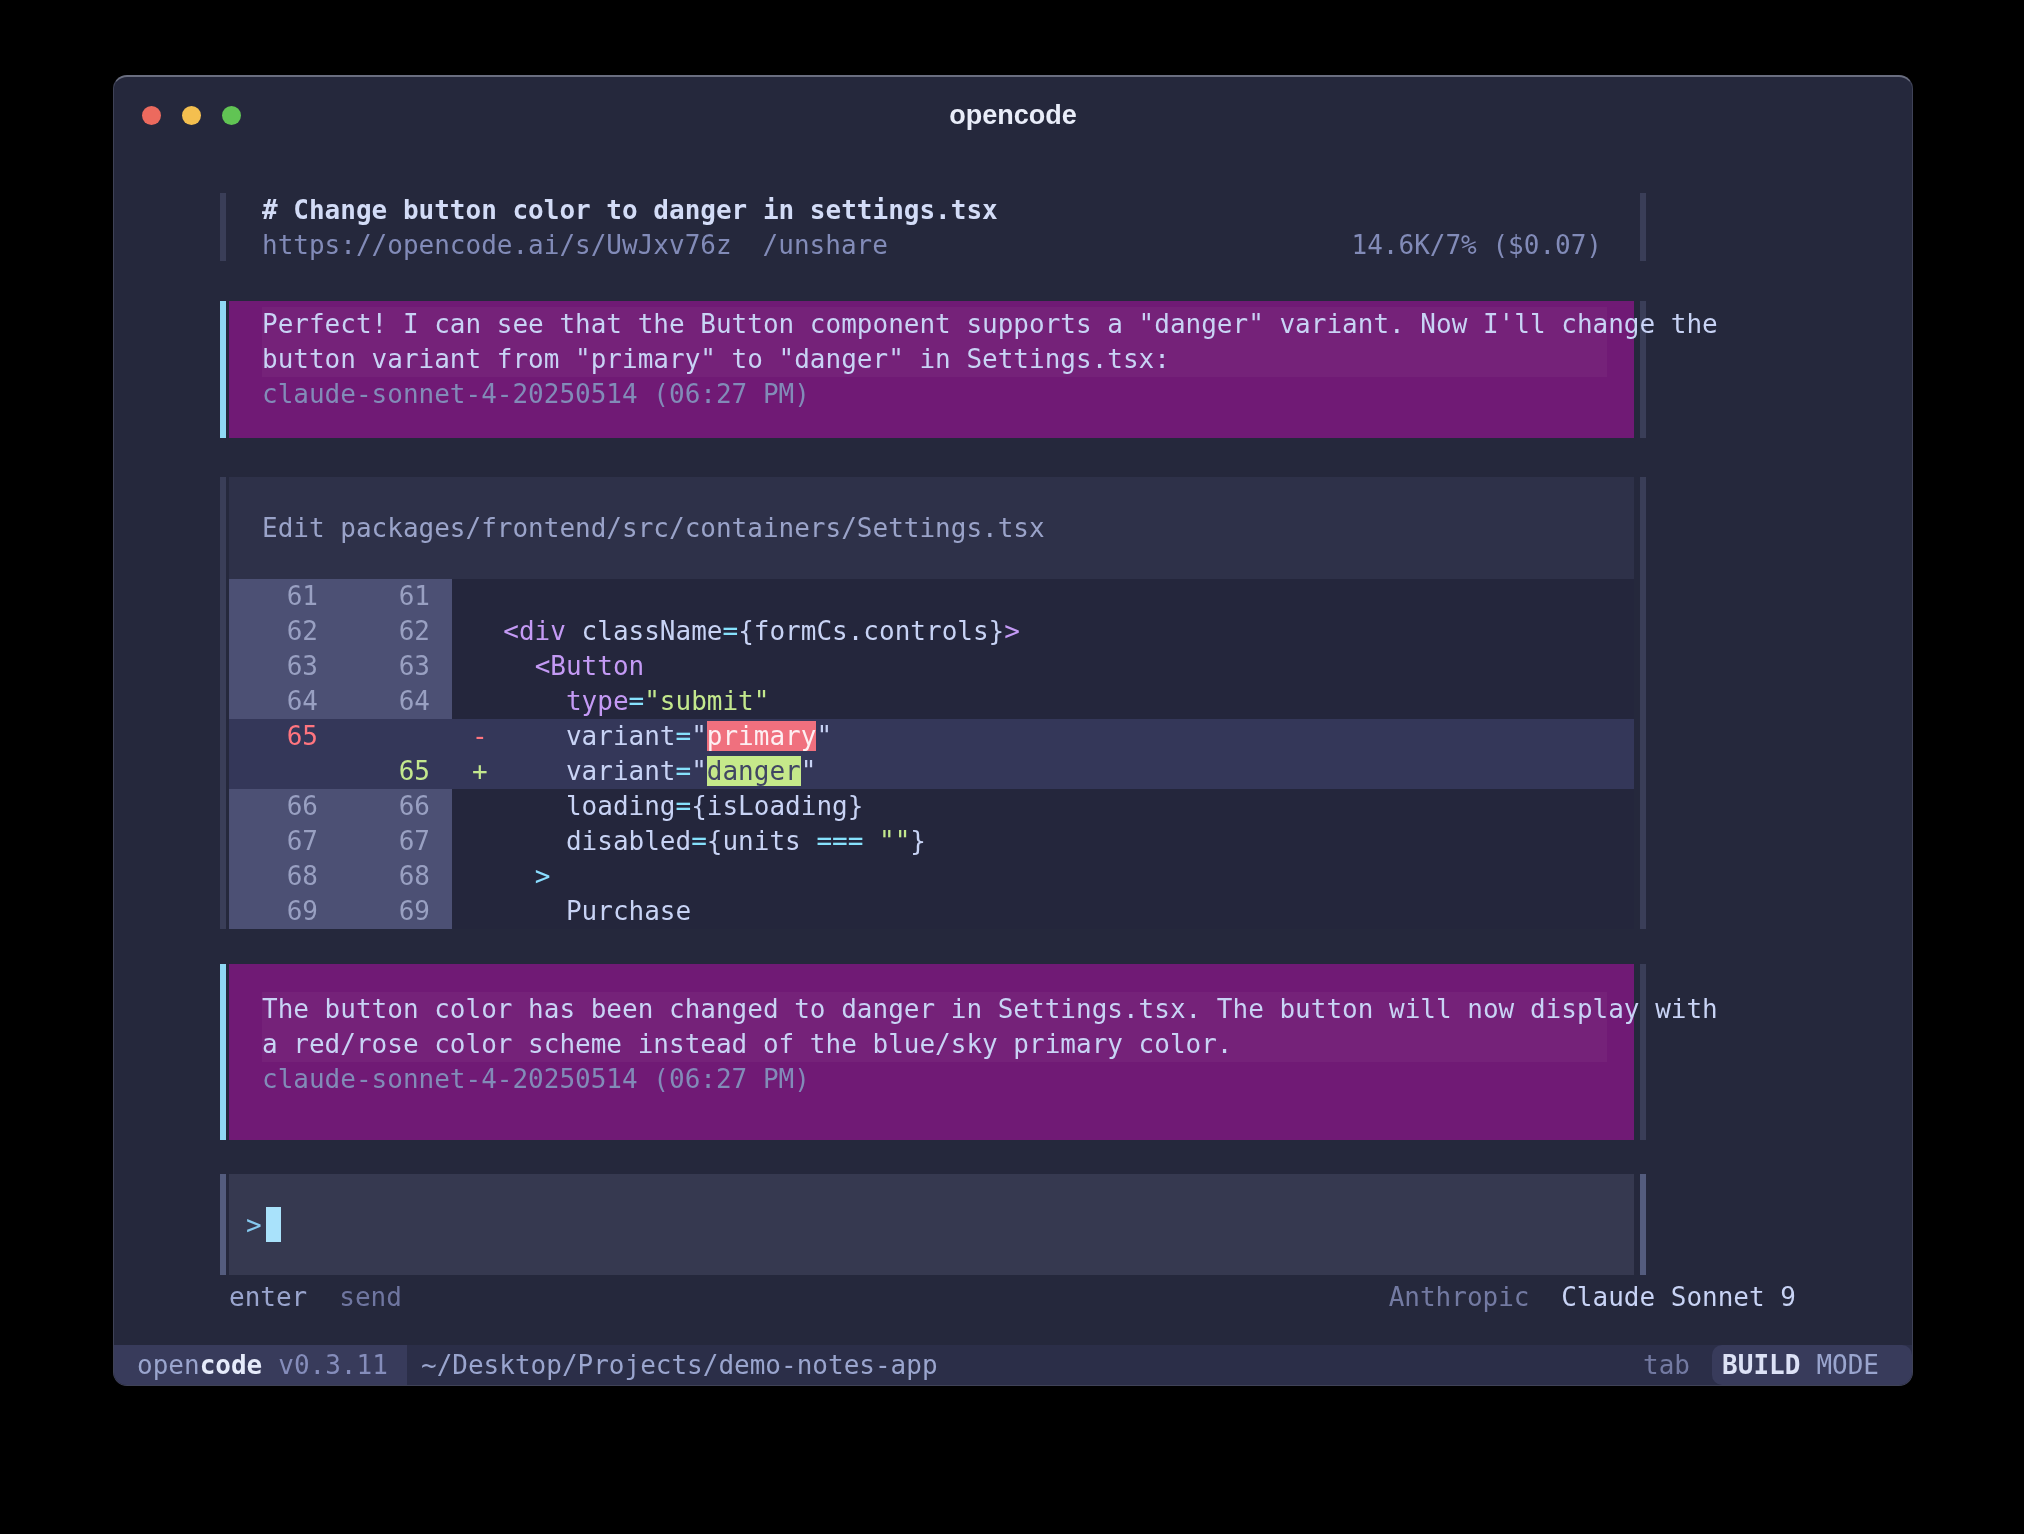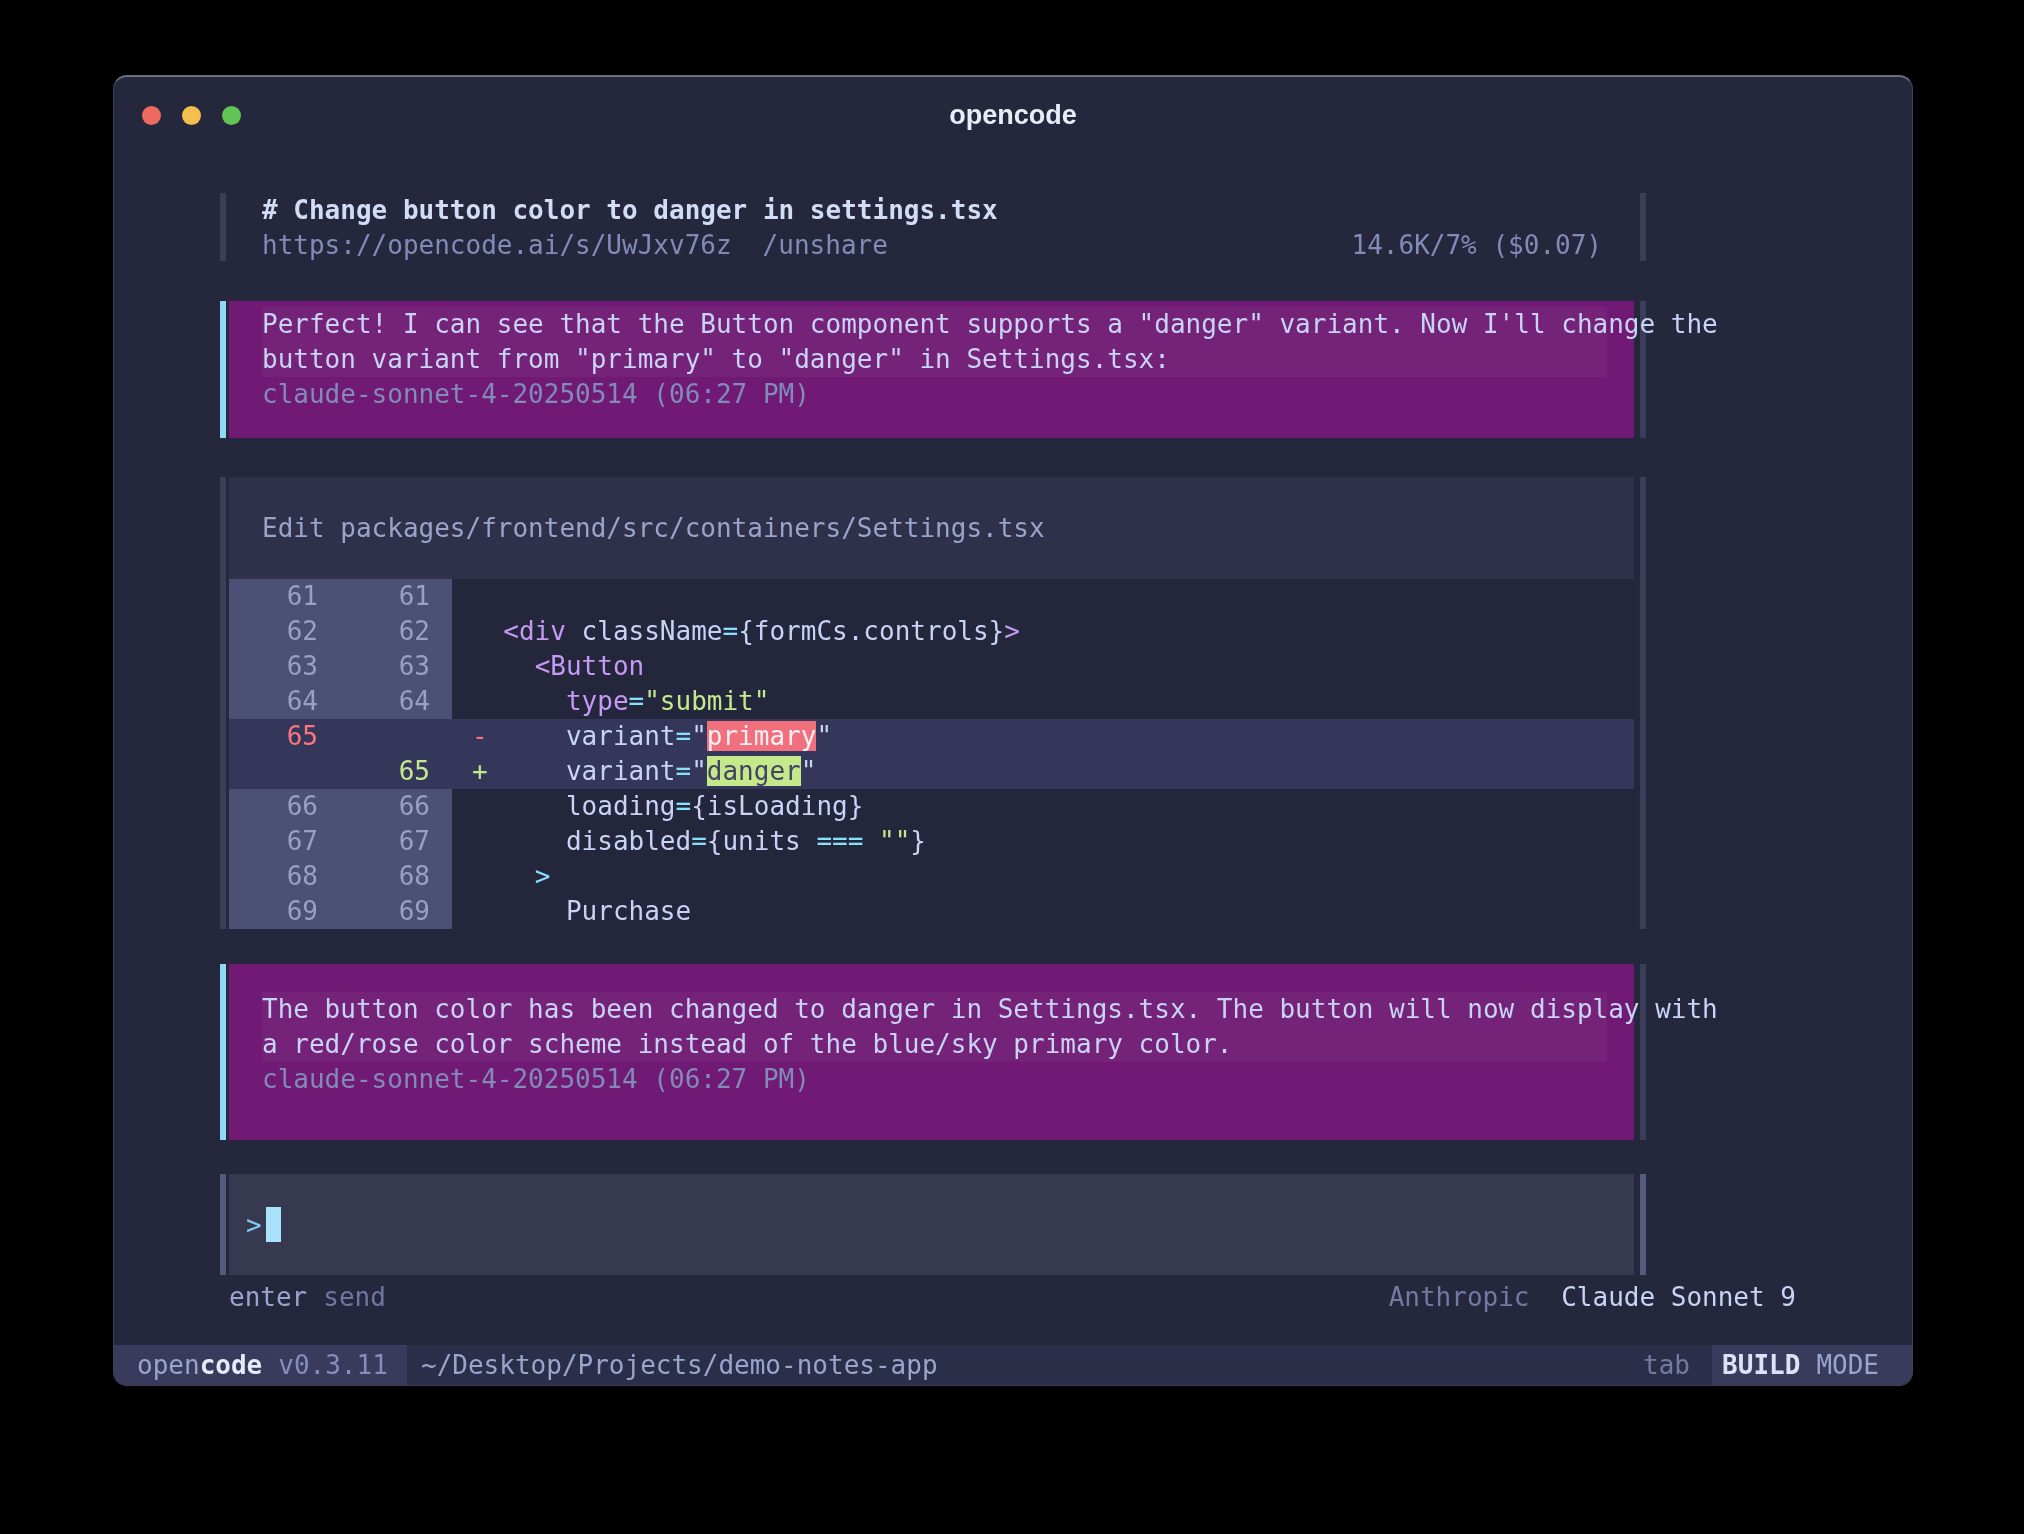--- a/index.html
+++ b/index.html
@@ -43,32 +43,32 @@
   .tk-fg{color:#c8d3f5;}.tk-purple{color:#c49af5;}.tk-cyan{color:#86e1fc;}
   .tk-green{color:#c3e88d;}.tk-blue{color:#89ddff;}
   .tk-rm{color:#ff757f;}.tk-add{color:#c3e88d;}
   .tk-rmw{background:#f0707e;color:#fdeff2;}
   .tk-addw{background:#c5e98a;color:#404563;}
   
   .prompt .content{background:#363950;display:flex;align-items:center;}
   .prompt-symbol{color:#85c9ef;padding-left:17px;white-space:pre;}
   .cursor{display:inline-block;width:15px;height:35px;background:#a9e2fb;margin-left:4px;}
   
-  .hints{position:absolute;left:115px;right:116px;height:35px;line-height:35px;display:flex;}
+  .hints{position:absolute;left:115px;right:116px;height:35px;line-height:35px;display:flex;gap:16px;}
   .hint-key{color:#9aa5ce;}.hint-act{color:#6f76a0;margin-left:16px;}
   .hint-right{margin-left:auto;}
   .hint-provider{color:#737aa2;}.hint-model{color:#c8d3f5;margin-left:16px;}
   
   .footer{position:absolute;left:0;bottom:0;width:100%;height:40px;background:#2b2e48;display:flex;align-items:center;}
   .f-seg{background:#383b5b;height:40px;display:flex;align-items:center;flex:none;}
   .f-left{width:293px;padding-left:23px;box-sizing:border-box;}
   .f-open{color:#9aa5ce;}.f-code{color:#e6ebfa;font-weight:bold;}.f-ver{color:#858dbb;margin-left:16px;}
   .f-cwd{color:#9aa5ce;margin-left:14px;white-space:pre;}
   .f-tab{margin-left:auto;color:#737aa2;}
-  .f-right{width:200px;margin-left:22px;justify-content:flex-end;padding-right:33px;box-sizing:border-box;}
+  .f-right{width:200px;margin-left:22px;justify-content:flex-end;padding-right:33px;box-sizing:border-box;border-radius:10px;}
   .f-mode{color:#dde2f6;font-weight:bold;}.f-modesuf{color:#9aa5ce;margin-left:16px;}
   .ws{white-space:pre;}
 </style>
 </head>
 <body>
 
 <div class="window">
 
   <div class="titlebar">
     <div class="lights">

